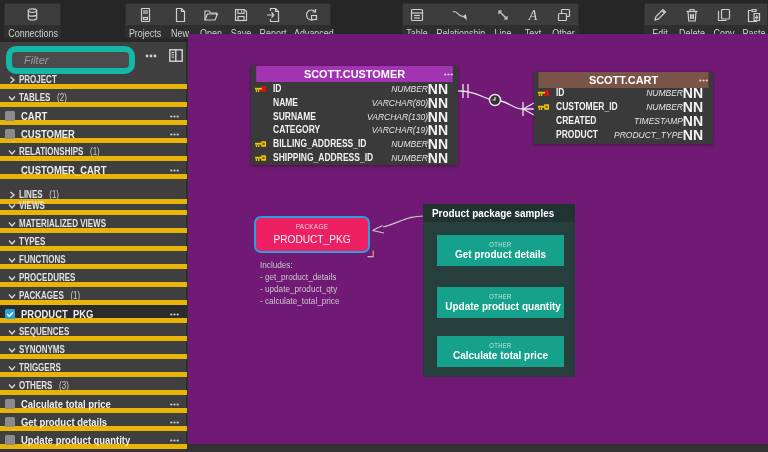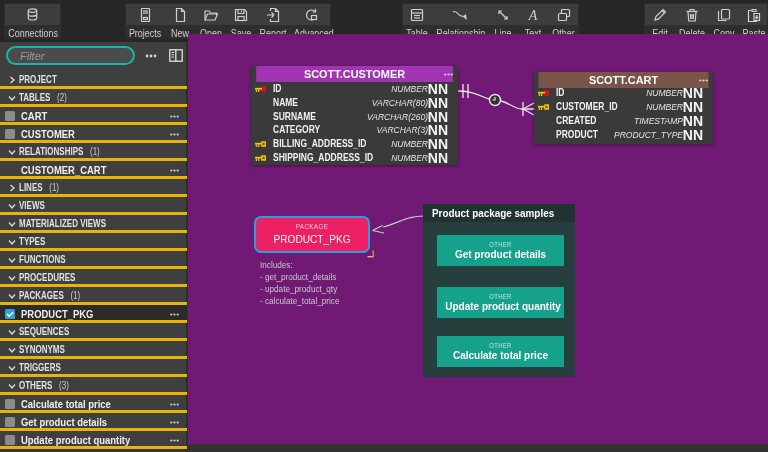--- a/index.html
+++ b/index.html
@@ -8,22 +8,22 @@
 
 #toolbar { position:absolute; top:0; left:0; width:768px; height:42px; background:#262626; }
 .tgroup { position:absolute; top:3px; height:36px; background:#2e2e2e; border-radius:2px; }
 .tgroup .strip { position:absolute; top:1px; left:1px; right:1px; height:21px; background:#3d3d3d; }
 .tbtn { position:absolute; top:0; height:36px; text-align:center; }
 .tbtn .ic { position:absolute; top:1px; left:0; right:0; height:21px; display:flex; align-items:center; justify-content:center; }
 .tbtn .lb { position:absolute; top:23px; left:0; right:0; font-size:10.5px; color:#d0d0d0; line-height:14px; white-space:nowrap; transform:scaleX(0.85); }
 
 #sidebar { position:absolute; top:42px; left:0; width:187px; height:410px; background:#3f3f3f; border-right:1px solid #2a2a2a; }
 #filterbar { position:absolute; top:0; left:0; width:187px; height:29px; }
-#filterinput { position:absolute; top:4px; left:6px; width:129px; height:19px; background:#4b4b4b; border:2px solid #14b8a6; border-radius:10px; color:#9a9a9a; font-style:italic; font-size:11px; line-height:17px; padding-left:12px; }
-.row { position:absolute; left:0; width:187px; height:18px; border-bottom:3px solid #eab308; }
+#filterinput { position:absolute; top:4px; left:6px; width:129px; height:28px; background:#4b4b4b; border:6px solid #14b8a6; border-radius:10px; color:#9a9a9a; font-style:italic; font-size:11px; line-height:17px; padding-left:12px; }
+.row { position:absolute; left:0; width:187px; height:18px; border-bottom:5px solid #eab308; }
 .row .cat { position:absolute; left:19px; top:0; height:18px; line-height:18px; font-size:10px; font-weight:bold; color:#e2e2e2; transform:scaleX(0.8); transform-origin:0 50%; white-space:nowrap; }
 .row .cnt { font-weight:normal; color:#cccccc; font-size:10px; }
 .row .item { position:absolute; left:21px; top:0; height:18px; line-height:18px; font-size:10.5px; font-weight:600; color:#efefef; transform:scaleX(0.9); transform-origin:0 50%; white-space:nowrap; }
 .row .chk { position:absolute; left:5px; top:4px; width:10px; height:10px; background:#8b8b8b; border-radius:1.5px; }
 .row .dots { position:absolute; right:8px; top:8px; width:9px; height:3px; }
 .chev { position:absolute; left:8px; top:5px; }
 
 #canvas { position:absolute; top:34px; left:188px; width:580px; height:410px; background:#701a75; }
 .table { position:absolute; background:#3a3a3a; box-shadow:0 1px 3px rgba(0,0,0,0.4); }
 .table .hdr { position:absolute; top:0; left:0; right:0; height:16px; color:#fff; font-weight:bold; font-size:11.5px; text-align:center; line-height:17px; transform:scaleX(0.95); }
@@ -260,21 +260,21 @@
           <span class="cat">RELATIONSHIPS&nbsp;&nbsp;&nbsp;<span class="cnt">(1)</span></span>
         </div>
       <div class="row" style="top:119px;">
           <span class="item">CUSTOMER_CART</span>
           <svg class="dots" width="9" height="3" viewBox="0 0 9 3">
             <circle cx="1.3" cy="1.5" r="1.1" fill="#d5d5d5"></circle>
             <circle cx="4.5" cy="1.5" r="1.1" fill="#d5d5d5"></circle>
             <circle cx="7.7" cy="1.5" r="1.1" fill="#d5d5d5"></circle>
           </svg>
         </div>
-      <div class="row" style="top:137px;padding-left:12px;">
+      <div class="row" style="top:144px;padding-left:12px;">
           <svg class="chev" width="8" height="8" viewBox="0 0 8 8" fill="none" stroke="#d8d8d8" stroke-width="1.4">
             <path d="M2.5 1 L6 4 L2.5 7"></path>
           </svg>
           <span class="cat">LINES&nbsp;&nbsp;&nbsp;<span class="cnt">(1)</span></span>
         </div>
       <div class="row" style="top:155px;">
           <svg class="chev" width="8" height="8" viewBox="0 0 8 8" fill="none" stroke="#d8d8d8" stroke-width="1.4">
             <path d="M1 2.5 L4 6 L7 2.5"></path>
           </svg>
           <span class="cat">VIEWS</span>
@@ -422,26 +422,26 @@
           <span class="tp" style="right:30px;">NUMBER</span>
           <span class="nn" style="right:10px;">NN</span>
         </div>
       <div class="trow" style="top:29.8px;">
           <span class="nm">NAME</span>
           <span class="tp" style="right:30px;">VARCHAR(80)</span>
           <span class="nn" style="right:10px;">NN</span>
         </div>
       <div class="trow" style="top:43.6px;">
           <span class="nm">SURNAME</span>
-          <span class="tp" style="right:30px;">VARCHAR(260)</span>
+          <span class="tp" style="right:30px;">VARCHAR(130)</span>
           <span class="nn" style="right:10px;">NN</span>
         </div>
       <div class="trow" style="top:57.4px;">
           <span class="nm">CATEGORY</span>
-          <span class="tp" style="right:30px;">VARCHAR(3)</span>
+          <span class="tp" style="right:30px;">VARCHAR(19)</span>
           <span class="nn" style="right:10px;">NN</span>
         </div>
       <div class="trow" style="top:71.2px;">
           <svg width="11" height="7" viewBox="0 0 11 7">
             <rect x="6.2" y="0.2" width="4.8" height="5.6" rx="0.5" fill="#f5c400"></rect>
             <rect x="7.4" y="1.8" width="2.2" height="2.2" fill="#6b5c00"></rect>
             <rect x="0" y="1.8" width="7" height="1.8" fill="#f5c400"></rect>
             <rect x="0.8" y="3.6" width="1.3" height="2.4" fill="#f5c400"></rect>
             <rect x="3" y="3.6" width="1.3" height="2.4" fill="#f5c400"></rect>
           </svg>

